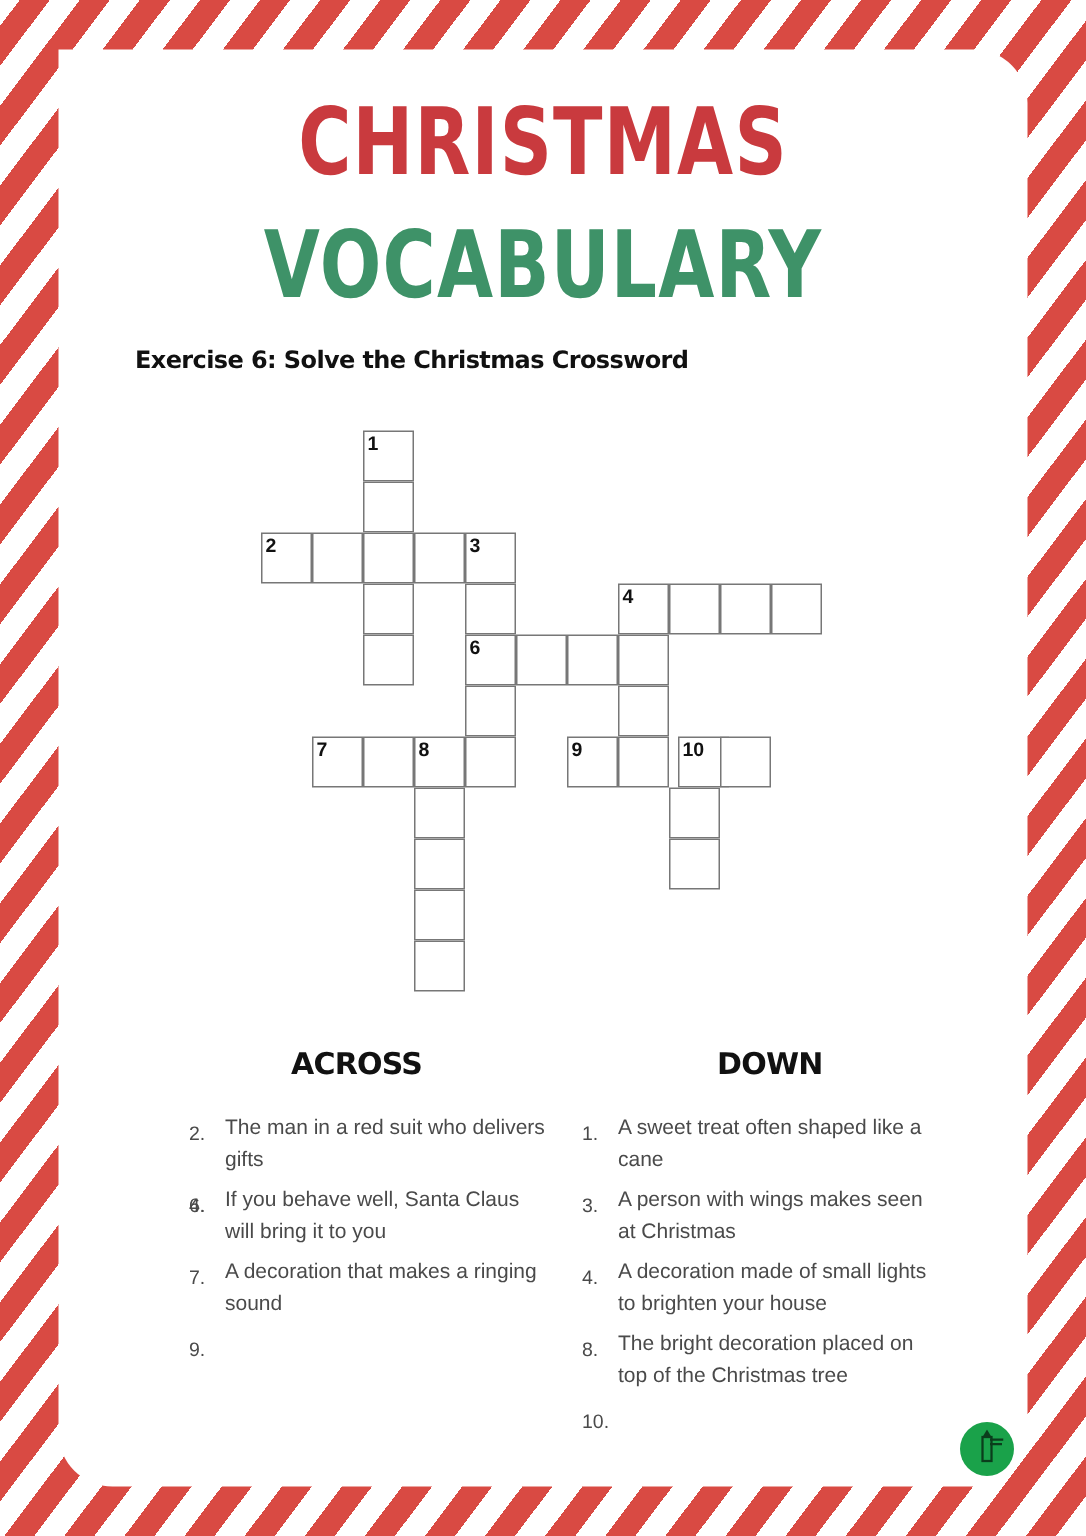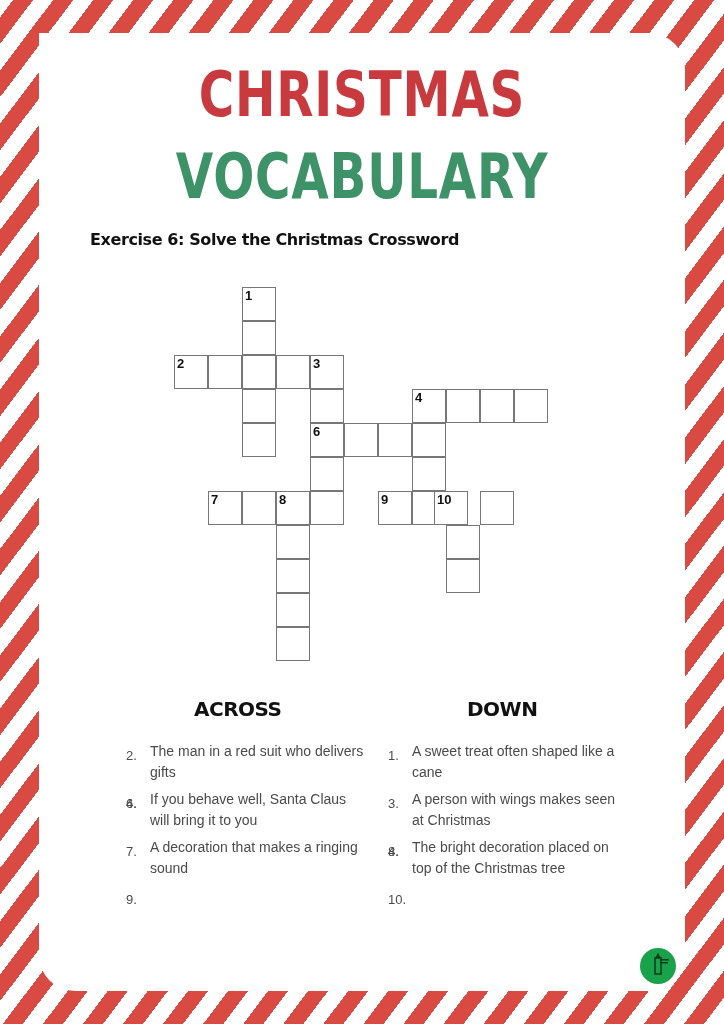--- a/index.html
+++ b/index.html
@@ -39,21 +39,21 @@
   }
   .cell .num {
     position: absolute; left: 2px; top: 0px; font-size: 13px; font-weight: bold; color: #111111;
     font-family: "Liberation Sans", sans-serif;
   }
   .section-head {
     position: absolute; top: 697px; font-family: "DejaVu Sans", sans-serif; font-weight: bold;
     font-size: 20px; color: #111111; letter-spacing: -0.5px;
   }
   .across-head { left: 194px; }
-  .down-head { left: 467px; }
+  .down-head { left: 478px; }
   .clues { position: absolute; top: 741px; width: 240px; }
   .clues.across { left: 126px; }
   .clues.down { left: 388px; }
   .clue { position: relative; padding-left: 24px; margin-bottom: 6px; font-size: 14px; line-height: 21px; color: #4a4a4a; }
   .clue .cnum { position: absolute; left: 0; top: 4px; font-size: 13px; color: #4a4a4a; }
   .logo {
     position: absolute; left: 640px; top: 948px; width: 36px; height: 36px; border-radius: 50%;
     background: #1aa24a; display: flex; align-items: center; justify-content: center;
   }
 </style>
@@ -107,21 +107,21 @@
     <div class="cell" style="left: 102px; top: 204px;">
       <span class="num">8</span>
     </div>
     <div class="cell" style="left: 102px; top: 238px;"></div>
     <div class="cell" style="left: 102px; top: 272px;"></div>
     <div class="cell" style="left: 102px; top: 306px;"></div>
     <div class="cell" style="left: 102px; top: 340px;"></div>
     <div class="cell" style="left: 204px; top: 204px;">
       <span class="num">9</span>
     </div>
-    <div class="cell" style="left: 260px; top: 204px;">
+    <div class="cell" style="left: 278px; top: 204px;">
       <span class="num">10</span>
     </div>
     <div class="cell" style="left: 306px; top: 204px;"></div>
     <div class="cell" style="left: 272px; top: 238px;"></div>
     <div class="cell" style="left: 272px; top: 272px;"></div>
   </div>
 
 <div class="section-head across-head">ACROSS</div>
 <div class="section-head down-head">DOWN</div>
 
@@ -129,21 +129,21 @@
   <div class="clue"><span class="cnum">2.</span><span>The man in a red suit who delivers gifts</span></div>
   <div class="clue"><span class="cnum">4.</span></div>
   <div class="clue"><span class="cnum">6.</span><span>If you behave well, Santa Claus will bring it to you</span></div>
   <div class="clue"><span class="cnum">7.</span><span>A decoration that makes a ringing sound</span></div>
   <div class="clue"><span class="cnum">9.</span></div>
 </div>
 
 <div class="clues down">
   <div class="clue"><span class="cnum">1.</span><span>A sweet treat often shaped like a cane</span></div>
   <div class="clue"><span class="cnum">3.</span><span>A person with wings makes seen at Christmas</span></div>
-  <div class="clue"><span class="cnum">4.</span></div>
+  <div class="clue"><span class="cnum">4.</span><span>A decoration made of small lights to brighten your house</span></div>
   <div class="clue"><span class="cnum">8.</span><span>The bright decoration placed on top of the Christmas tree</span></div>
   <div class="clue"><span class="cnum">10.</span></div>
 </div>
 
 <div class="logo">
   <svg width="22" height="26" viewBox="0 0 22 26">
     <rect x="8" y="5" width="6" height="16" fill="none" stroke="#0b3d1c" stroke-width="1.5"></rect>
     <polygon points="8,5 11,0 14,5" fill="#0b3d1c"></polygon>
     <rect x="13" y="6" width="9" height="1.5" fill="#0b3d1c"></rect>
     <rect x="13" y="9" width="8" height="1.5" fill="#0b3d1c"></rect>

